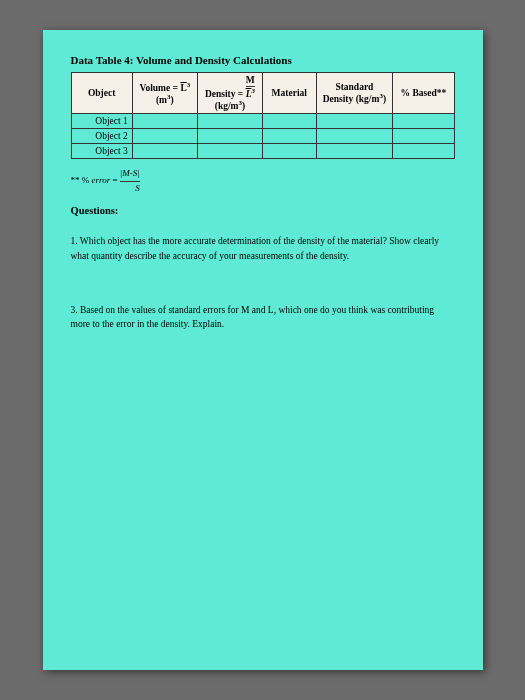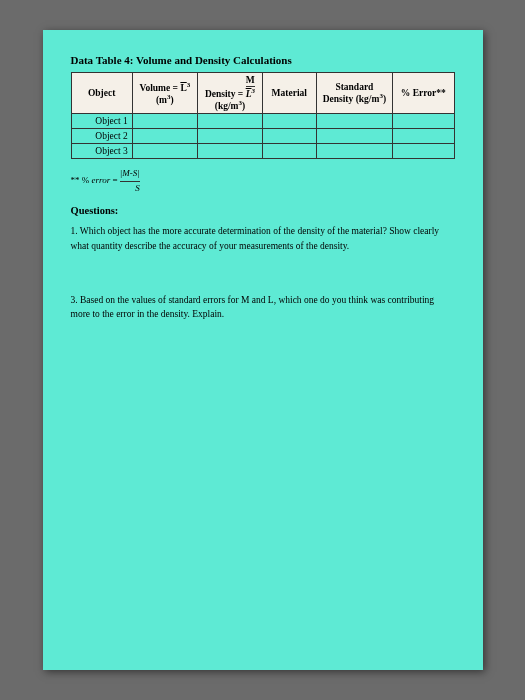--- a/index.html
+++ b/index.html
@@ -62,21 +62,21 @@
 
     .formula-note {
       font-size: 9px;
       margin-bottom: 10px;
       line-height: 1.5;
     }
 
     .questions-header {
       font-size: 10.5px;
       font-weight: bold;
-      margin-bottom: 8px;
+      margin-bottom: 18px;
     }
 
     .question {
       font-size: 9.5px;
       margin-bottom: 40px;
       line-height: 1.5;
     }
 
     .question-last {
       font-size: 9.5px;
@@ -107,21 +107,21 @@
           Density = <span style="display:inline-block; text-align:center;">
             <span style="display:block; border-bottom:1px solid #333; padding-bottom:1px;">M</span>
             <span style="display:block;font-style:italic;"><span style="text-decoration:overline;">L</span><sup>3</sup></span>
           </span><br>
           (kg/m<sup>3</sup>)
         </th>
         <th class="col-material" rowspan="2">Material</th>
         <th class="col-standard" rowspan="2">
           Standard<br>Density (kg/m<sup>3</sup>)
         </th>
-        <th class="col-error" rowspan="2">% Error**</th>
+        <th class="col-error" rowspan="2">% Based**</th>
       </tr>
     </thead>
     <tbody>
       <tr>
         <td class="left-label">Object 1</td>
         <td>&nbsp;</td>
         <td>&nbsp;</td>
         <td>&nbsp;</td>
         <td>&nbsp;</td>
         <td>&nbsp;</td>

